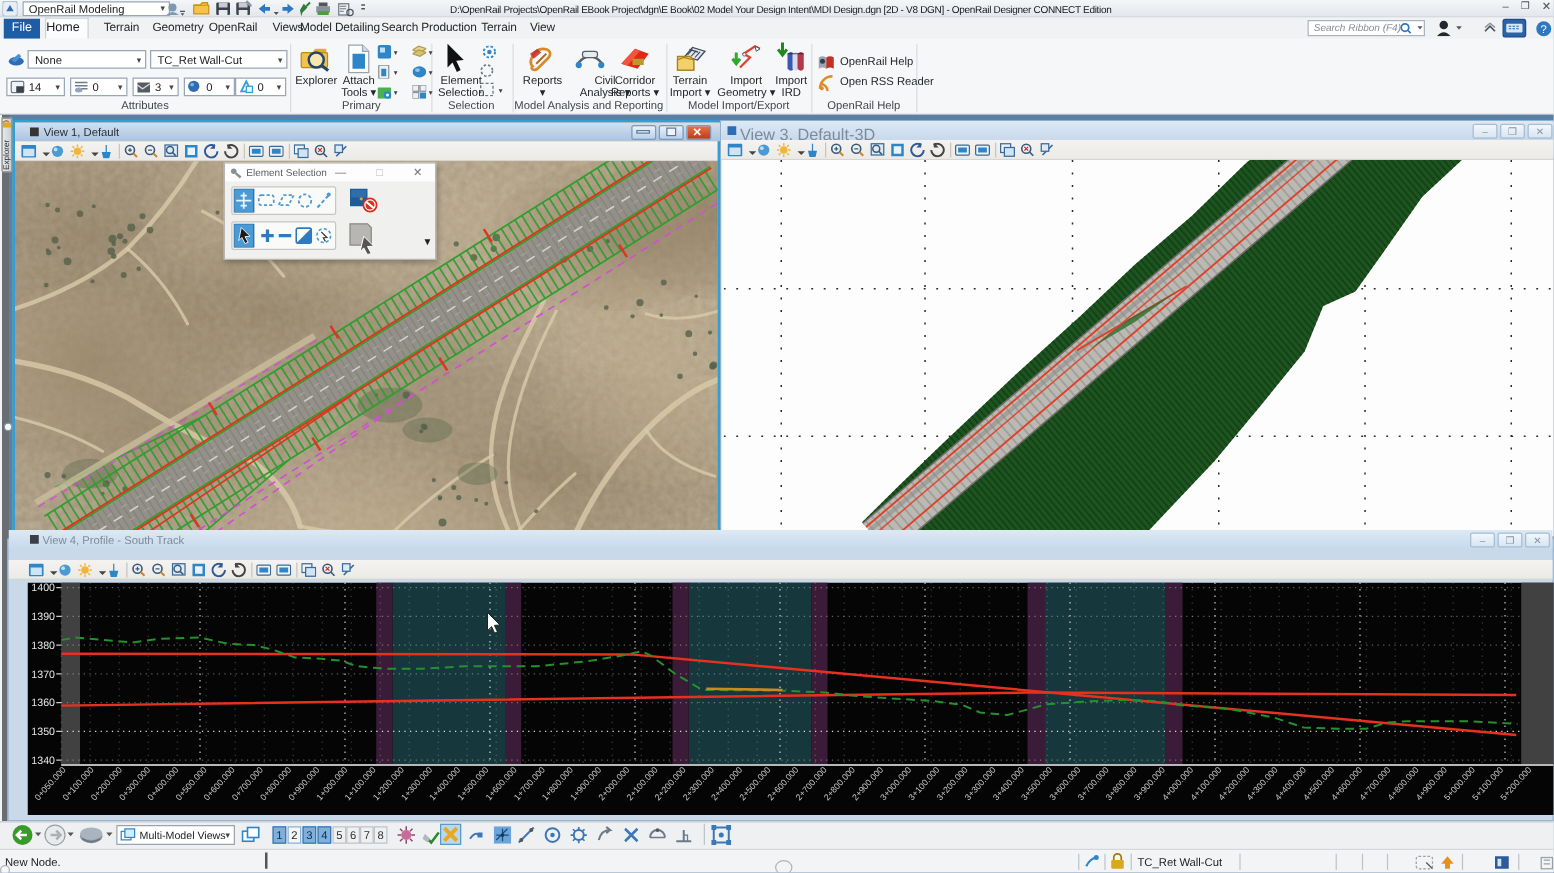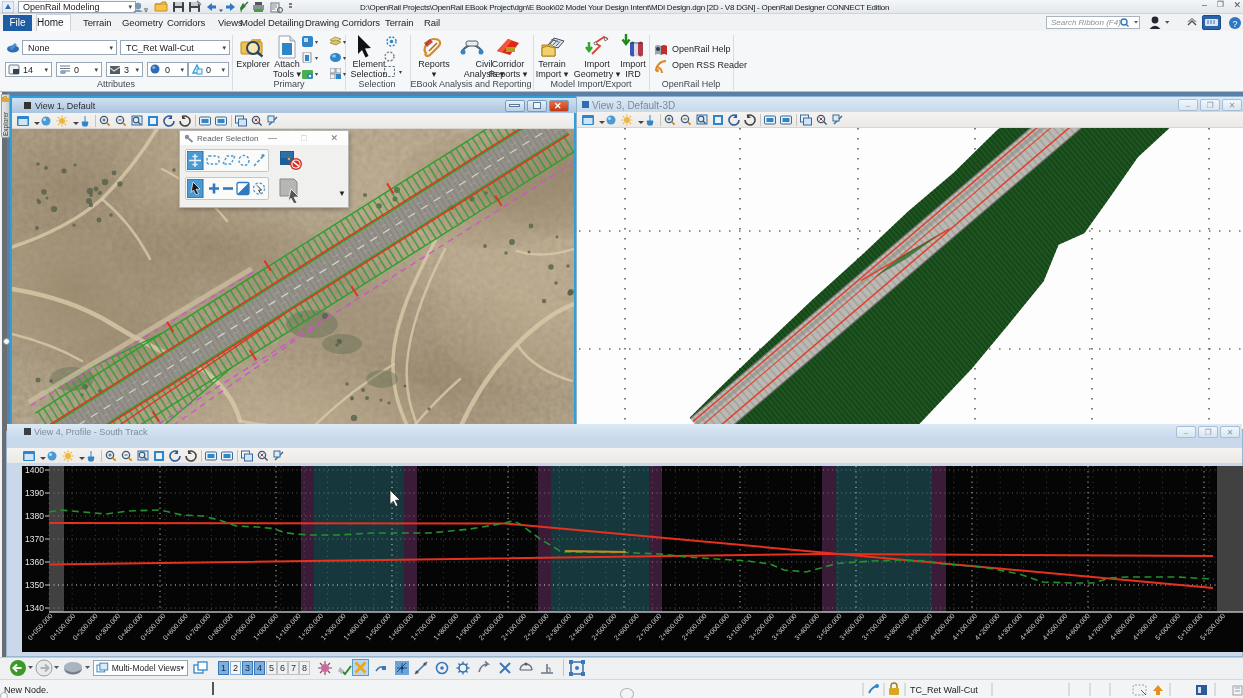--- a/index.html
+++ b/index.html
@@ -50,26 +50,26 @@
       <span>–</span>
       <span style="font-size:8px">❐</span>
       <span>✕</span>
     </div>
 </div>
 <div class="abs" style="left:0;top:14px;width:1243px;height:17px;background:#f0f2f4">
 <div class="abs" style="left:3px;top:1px;width:29px;height:16px;background:#1c5da6;color:#fff;font-size:10px;text-align:center;line-height:16px">File</div>
 <div class="abs" style="left:36px;top:0px;width:35px;height:17px;background:#fbfcfd;border:1px solid #cdd2d8;border-bottom:none;color:#1a1d21;font-size:10px;text-align:left;line-height:16px">Home</div>
 <div class="abs" style="left:83px;top:0;height:17px;font-size:9.5px;color:#23262a;line-height:17px;letter-spacing:-0.1px;white-space:nowrap">Terrain</div>
 <div class="abs" style="left:122px;top:0;height:17px;font-size:9.5px;color:#23262a;line-height:17px;letter-spacing:-0.1px;white-space:nowrap">Geometry</div>
-<div class="abs" style="left:167px;top:0;height:17px;font-size:9.5px;color:#23262a;line-height:17px;letter-spacing:-0.1px;white-space:nowrap">Corridors</div>
+<div class="abs" style="left:167px;top:0;height:17px;font-size:9.5px;color:#23262a;line-height:17px;letter-spacing:-0.1px;white-space:nowrap">OpenRail</div>
 <div class="abs" style="left:218px;top:0;height:17px;font-size:9.5px;color:#23262a;line-height:17px;letter-spacing:-0.1px;white-space:nowrap">Views</div>
 <div class="abs" style="left:240px;top:0;height:17px;font-size:9.5px;color:#23262a;line-height:17px;letter-spacing:-0.1px;white-space:nowrap">Model Detailing</div>
-<div class="abs" style="left:305px;top:0;height:17px;font-size:9.5px;color:#23262a;line-height:17px;letter-spacing:-0.1px;white-space:nowrap">Drawing Corridors</div>
+<div class="abs" style="left:305px;top:0;height:17px;font-size:9.5px;color:#23262a;line-height:17px;letter-spacing:-0.1px;white-space:nowrap">Search Production</div>
 <div class="abs" style="left:385px;top:0;height:17px;font-size:9.5px;color:#23262a;line-height:17px;letter-spacing:-0.1px;white-space:nowrap">Terrain</div>
-<div class="abs" style="left:424px;top:0;height:17px;font-size:9.5px;color:#23262a;line-height:17px;letter-spacing:-0.1px;white-space:nowrap">Rail</div>
+<div class="abs" style="left:424px;top:0;height:17px;font-size:9.5px;color:#23262a;line-height:17px;letter-spacing:-0.1px;white-space:nowrap">View</div>
 <div class="combo" style="left:1046px;top:2px;width:94px;height:13px;padding-left:4px;border-color:#aab4bf">
       <span style="color:#8a9098;font-style:italic;font-size:8px">Search Ribbon (F4)</span>
     </div>
 <svg class="abs" style="left:1118px;top:3px" width="24" height="11" viewBox="0 0 24 11">
       <circle cx="6" cy="5" r="3" fill="none" stroke="#2f77c0" stroke-width="1.4"></circle>
       <path d="M8.2 7.2 l2.3 2.3" stroke="#2f77c0" stroke-width="1.4"></path>
       <path d="M16 4 l2 2.5 l2 -2.5 z" fill="#555"></path>
     </svg>
 <svg class="abs" style="left:1148px;top:2px" width="30" height="13" viewBox="0 0 30 13">
       <circle cx="7" cy="4" r="3.4" fill="#23272e"></circle>
@@ -92,21 +92,21 @@
 <div class="abs" style="left:0;top:31px;width:1243px;height:61px;background:#f6f7f9;border-bottom:1px solid #b6bcc4">
 <div class="gsep" style="left:232px"></div>
 <div class="gsep" style="left:345px"></div>
 <div class="gsep" style="left:410px"></div>
 <div class="gsep" style="left:533px"></div>
 <div class="gsep" style="left:649px"></div>
 <div class="gsep" style="left:733px"></div>
 <div class="glabel" style="left:26px;width:180px">Attributes</div>
 <div class="glabel" style="left:199px;width:180px">Primary</div>
 <div class="glabel" style="left:287px;width:180px">Selection</div>
-<div class="glabel" style="left:381px;width:180px">EBook Analysis and Reporting</div>
+<div class="glabel" style="left:381px;width:180px">Model Analysis and Reporting</div>
 <div class="glabel" style="left:501px;width:180px">Model Import/Export</div>
 <div class="glabel" style="left:601px;width:180px">OpenRail Help</div>
 <svg class="abs" style="left:6px;top:10px" width="14" height="12" viewBox="0 0 14 12">
       <ellipse cx="7" cy="8" rx="6" ry="3.4" fill="#2e6db5"></ellipse>
       <path d="M3 7 l6 -5 l2 2 l-5 5 z" fill="#4a8fd4"></path>
     </svg>
 <div class="combo" style="left:22px;top:9px;width:95px;height:15px;padding-left:5px">None<span class="arr">▾</span></div>
 <div class="combo" style="left:120px;top:9px;width:110px;height:15px;padding-left:5px">TC_Ret Wall-Cut<span class="arr">▾</span></div>
 <div class="combo" style="left:5px;top:31px;width:47px;height:15px;padding-left:2px">
       <svg width="12" height="13" viewBox="0 0 12 13">
@@ -535,21 +535,21 @@
       <path d="M420 -28 L420 -40" stroke="#e03322" stroke-width="2"></path>
       <path d="M505 28 L505 40" stroke="#e03322" stroke-width="2"></path>
     </g>
   </svg>
 <div class="abs" style="left:179px;top:130px;width:170px;height:78px;background:#f0f0ee;border:1px solid #b8b6b2;box-shadow:1px 2px 4px rgba(0,0,0,.25)">
 <div class="abs" style="left:0;top:0;width:168px;height:14px;background:#fdfdfd"></div>
 <svg class="abs" style="left:4px;top:3px" width="10" height="9" viewBox="0 0 10 9">
       <circle cx="3" cy="3" r="2.2" fill="#8a8f96"></circle>
       <path d="M4.5 4.5 l4 3.5" stroke="#8a8f96" stroke-width="2"></path>
     </svg>
-<div class="abs" style="left:17px;top:3px;font-size:8px;color:#5a6068">Reader Selection</div>
+<div class="abs" style="left:17px;top:3px;font-size:8px;color:#5a6068">Element Selection</div>
 <div class="abs" style="left:88px;top:2px;width:70px;font-size:9px;color:#777;display:flex;justify-content:space-between">
       <span>—</span>
       <span style="color:#bbb">□</span>
       <span>✕</span>
     </div>
 <div class="abs" style="left:5px;top:18px;width:84px;height:23px;border:1px solid #c8c6c2;border-radius:2px;background:#fafaf8"></div>
 <div class="abs" style="left:5px;top:46px;width:84px;height:23px;border:1px solid #c8c6c2;border-radius:2px;background:#fafaf8"></div>
 <svg class="abs" style="left:7px;top:20px" width="80" height="19" viewBox="0 0 80 19">
 <rect x="0" y="0" width="16" height="19" fill="#4a9ad4" stroke="#2a6aa4"></rect>
 <g stroke="#eaf4fc" stroke-width="1.4" fill="none">
@@ -582,21 +582,21 @@
     </svg>
 <svg class="abs" style="left:97px;top:46px" width="30" height="26" viewBox="0 0 30 26">
 <path d="M3 2 h14 l3 3 v14 h-17 z" fill="#b8b6b2" stroke="#8a8882"></path>
       <path d="M14 12 l8 8 l-5 .2 l3 5.5 l-3 1.2 l-3 -5.6 l-3 3.2 z" fill="#555" stroke="#fff" stroke-width=".8"></path>
     </svg>
 <div class="abs" style="left:158px;top:58px;font-size:8px;color:#222">▼</div>
 </div>
 <div class="abs" style="left:576px;top:96px;width:667px;height:334px;border:1px solid #8fb0cc;background:#fdfdfd"></div>
 <div class="abs" style="left:577px;top:97px;width:666px;height:15px;background:linear-gradient(#dde9f5,#c7d9ec)">
     <div class="abs" style="left:5px;top:4px;width:7px;height:7px;background:#2e6db5"></div>
-    <div class="abs" style="left:15px;top:3px;font-size:10px;color:#7e8a98;white-space:nowrap">View 3, Default-3D</div>
+    <div class="abs" style="left:15px;top:3px;font-size:13px;color:#7e8a98;white-space:nowrap">View 3, Default-3D</div>
     <div class="tbtn" style="left:601px;top:2px;width:20px;height:12px;background:linear-gradient(#f2f7fc,#d8e5f1);border:1px solid #a8bed4;color:#8a94a0;font-size:8px;text-align:center;line-height:11px">–</div>
     <div class="tbtn" style="left:623px;top:2px;width:20px;height:12px;background:linear-gradient(#f2f7fc,#d8e5f1);border:1px solid #a8bed4;color:#8a94a0;font-size:8px;text-align:center;line-height:11px">❐</div>
     <div class="tbtn" style="left:645px;top:2px;width:20px;height:12px;background:linear-gradient(#f2f7fc,#d8e5f1);border:1px solid #a8bed4;color:#8a94a0;font-size:8px;text-align:center;line-height:11px">✕</div>
   </div>
 <div class="abs" style="left:577px;top:112px;width:666px;height:16px;background:linear-gradient(#f4f3f1,#eceae7);border-bottom:1px solid #d8d5d0">
     <svg class="abs" style="left:5px;top:2px" width="12" height="12" viewBox="0 0 12 12">
       <rect x="0" y="1" width="12" height="10" rx="1" fill="#2e86c8"></rect>
       <rect x="1.5" y="4" width="9" height="6" fill="#cfe4f4"></rect>
     </svg>
     <svg class="abs" style="left:21px;top:5px" width="8" height="11" viewBox="0 0 8 11">

